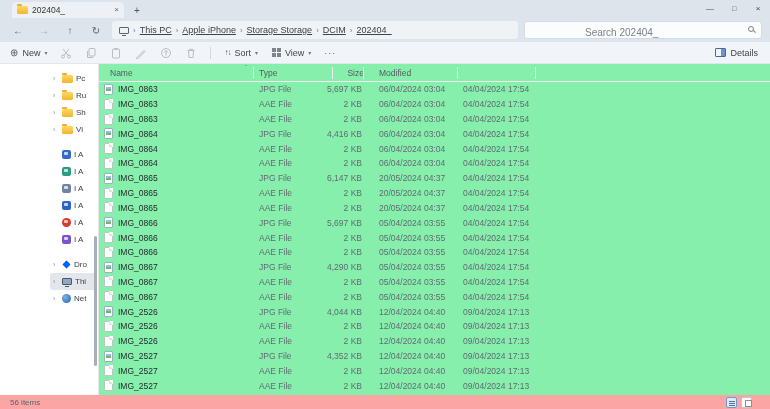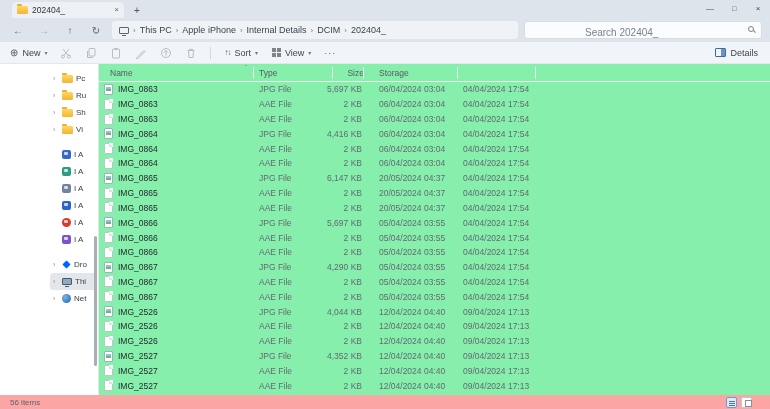--- a/index.html
+++ b/index.html
@@ -17,21 +17,21 @@
   .win-btn.max { font-size:7px; }
 
   
   .nav-bar { height:24px; background:#dde4eb; display:flex; align-items:center; padding:0 8px; gap:6px; flex:none; }
   .nav-btn { width:20px; text-align:center; font-size:10px; color:#5b636c; }
   .nav-btn.dim { color:#9aa2ab; }
   .breadcrumb-bar { flex:1; height:18px; background:rgba(255,255,255,0.55); border-radius:3px; display:flex; align-items:center; padding:0 7px; gap:4px; font-size:9px; color:#3c434b; overflow:hidden; white-space:nowrap; }
   .pc-ic { width:10px; height:7px; border:1px solid #5a6572; border-radius:1px; position:relative; flex:none; }
   .pc-ic::after { content:""; position:absolute; left:2px; bottom:-3px; width:4px; height:1px; background:#5a6572; box-shadow:-1px 1px 0 0 transparent; }
   .crumb-sep { color:#7a828b; font-size:8px; }
-  .crumb { color:#3c434b; }
+  .crumb { color:#3c434b;text-decoration:underline; }
   .search-box { width:238px; height:18px; background:#fbfcfd; border:1px solid #d6dce2; border-radius:3px; position:relative; flex:none; }
   .search-box input { width:100%; height:100%; border:none; outline:none; background:transparent; font-family:"Liberation Sans",sans-serif; font-size:10px; color:#555; padding:0 20px 0 24px;margin-left:36px; }
   .search-box input::placeholder { color:#7a828a; }
   .search-ic { position:absolute; right:7px; top:4px; width:6px; height:6px; border:1px solid #7a828a; border-radius:50%; }
   .search-ic::after { content:""; position:absolute; width:3px; height:1px; background:#7a828a; transform:rotate(45deg); right:-3px; bottom:-1px; }
 
   
   .command-bar { height:22px; background:#f1f4f8; border-bottom:1px solid #e3e6ea; display:flex; align-items:center; padding:0 12px 0 10px; gap:13px; font-size:9px; color:#40464d; flex:none; }
   .cmd-btn { display:flex; align-items:center; gap:4px; }
   .cmd-glyph { font-size:10px; color:#565c64; }
@@ -124,21 +124,21 @@
     <div class="breadcrumb-bar">
       <span class="pc-ic"></span>
 
         <span class="crumb-sep">›</span>
         <span class="crumb">This PC</span>
 
         <span class="crumb-sep">›</span>
         <span class="crumb">Apple iPhone</span>
 
         <span class="crumb-sep">›</span>
-        <span class="crumb">Internal Details</span>
+        <span class="crumb">Storage Storage</span>
 
         <span class="crumb-sep">›</span>
         <span class="crumb">DCIM</span>
 
         <span class="crumb-sep">›</span>
         <span class="crumb">202404_</span>
 
     </div>
     <div class="search-box">
       <input type="text" placeholder="Search 202404_" style="">
@@ -296,21 +296,21 @@
       </div>
       <div class="sidebar-scrollbar"></div>
     </div>
 
     <div class="main">
       <div class="grid header-row">
         <span class="sort-caret">ˆ</span>
         <div class="hc-name">Name</div>
         <div class="hc-type">Type</div>
         <div class="hc-size">Size</div>
-        <div class="hc-mod">Storage</div>
+        <div class="hc-mod">Modified</div>
         <span class="col-sep" style="left:154px"></span>
         <span class="col-sep" style="left:233px"></span>
         <span class="col-sep" style="left:264px"></span>
         <span class="col-sep" style="left:358px"></span>
         <span class="col-sep" style="left:436px"></span>
       </div>
       <div class="list-rows">
 
           <div class="grid file-row">
             <div class="cell-name">

